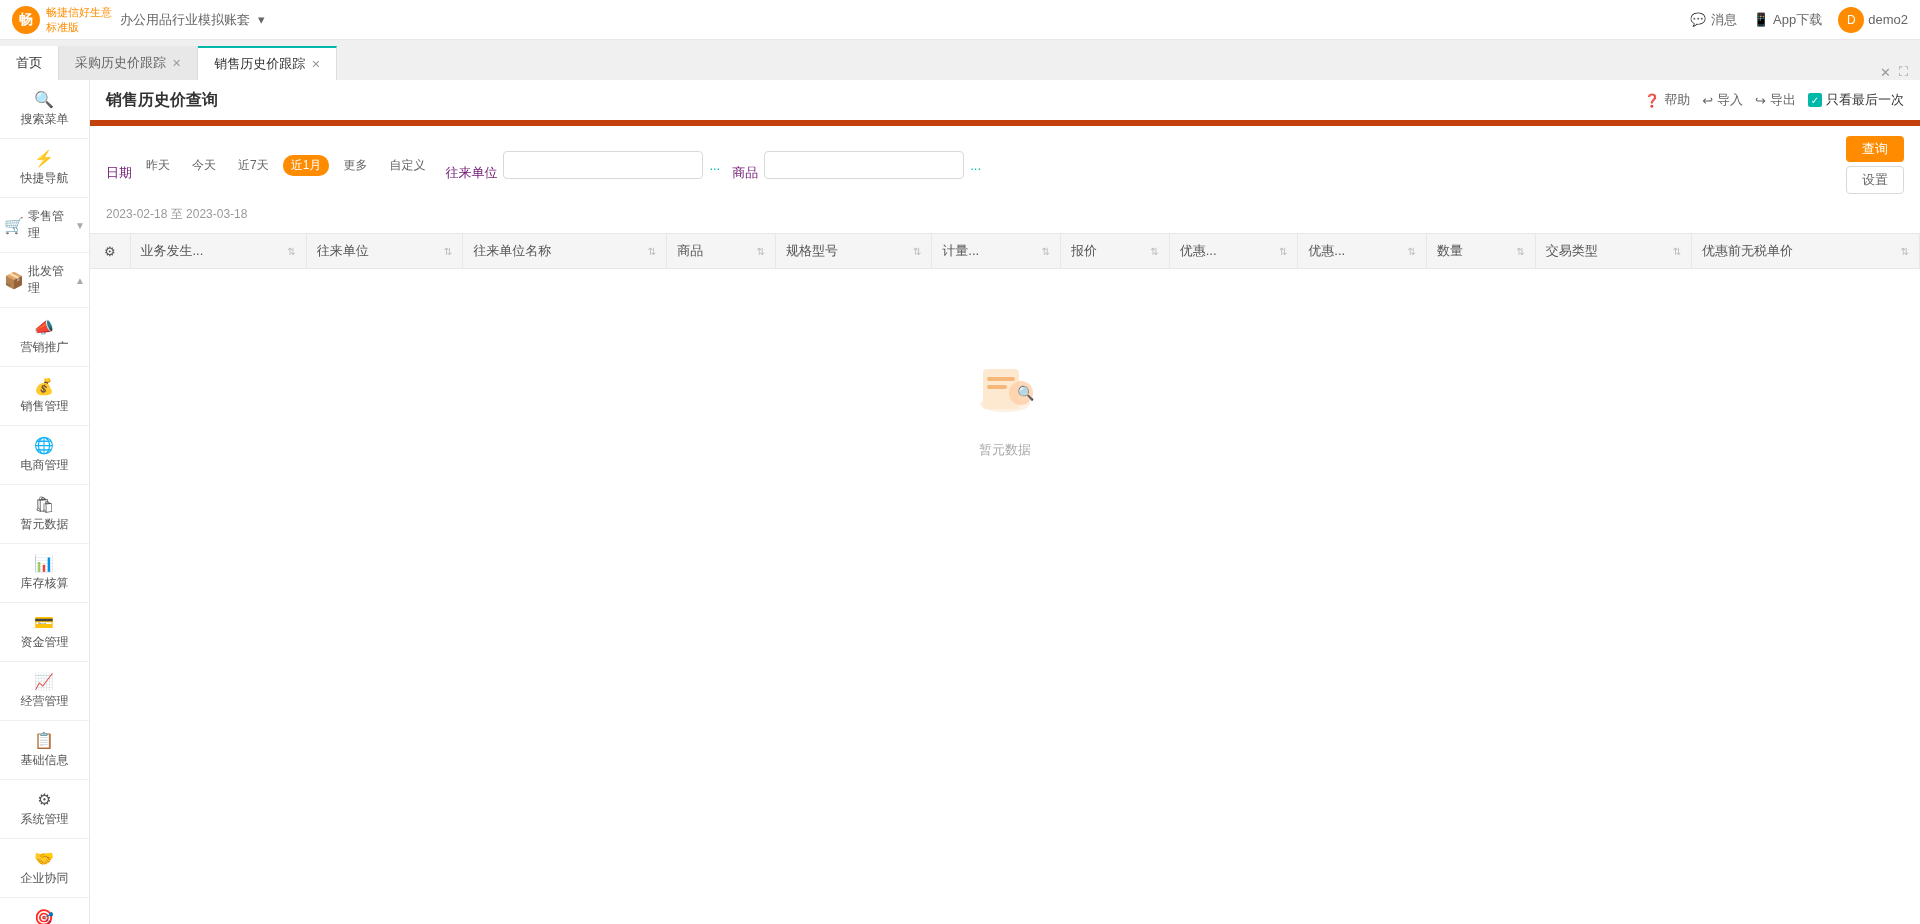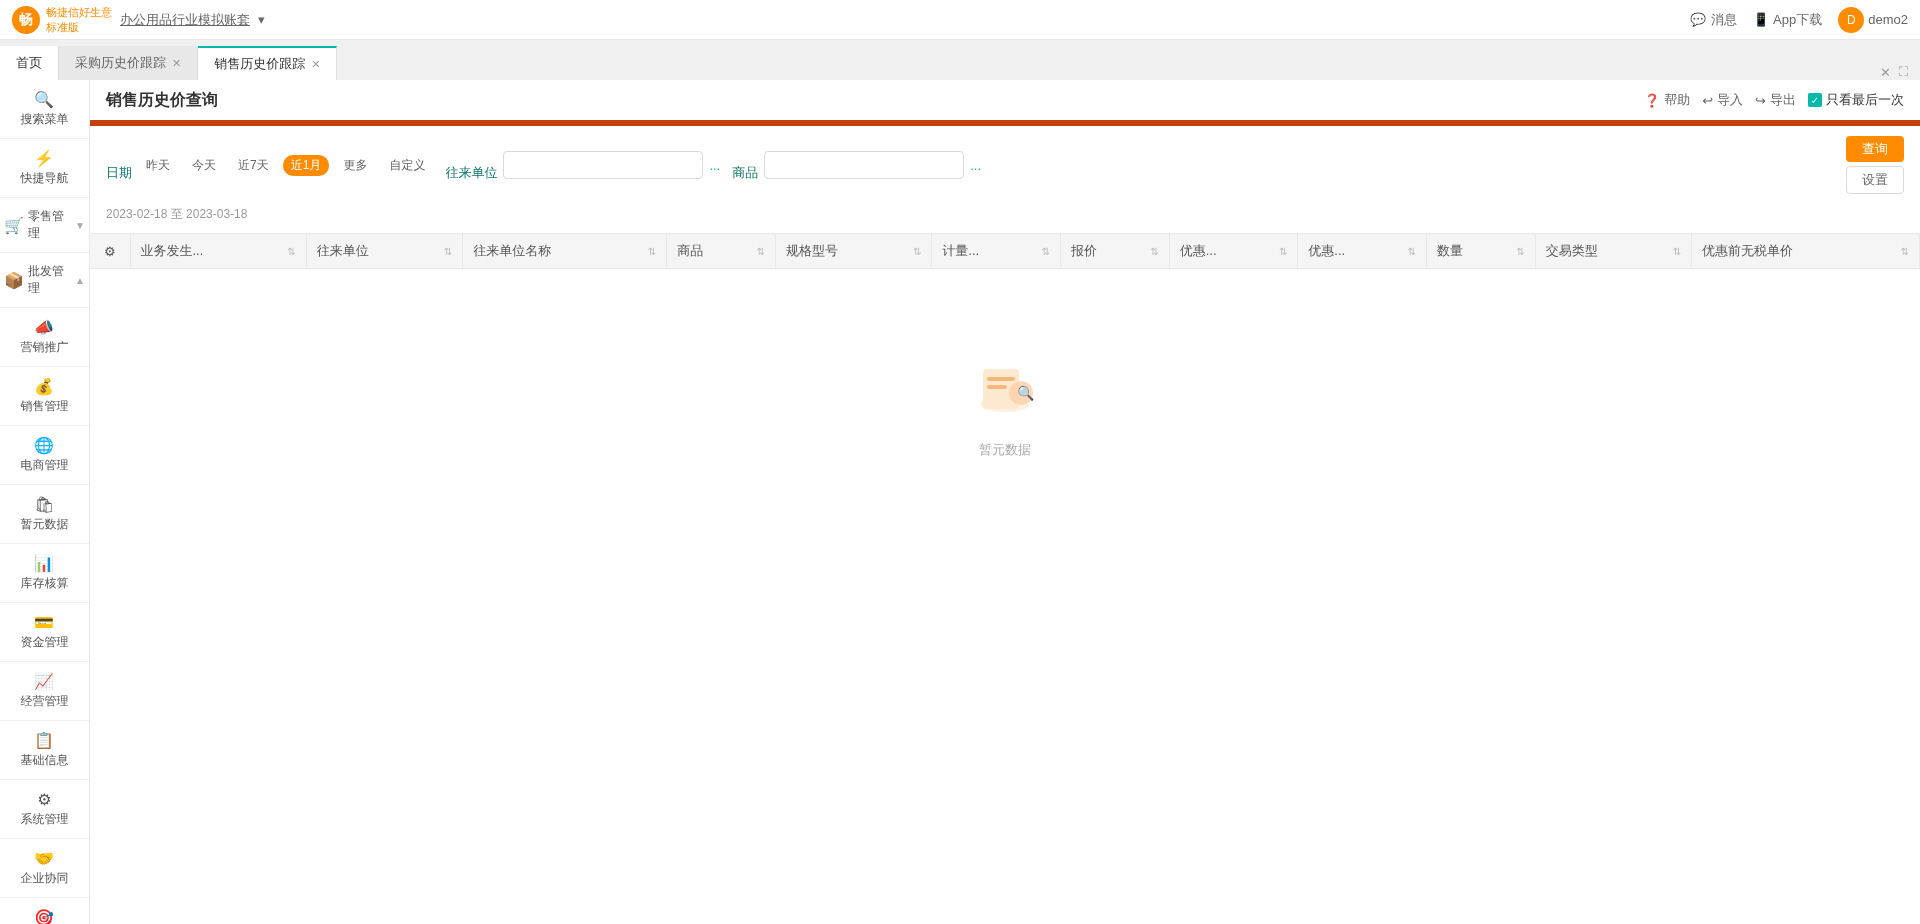--- a/index.html
+++ b/index.html
@@ -13,21 +13,21 @@
       align-items: center;
       padding: 0 12px;
       border-bottom: 1px solid #e8e8e8;
       justify-content: space-between;
       flex-shrink: 0;
     }
     .top-bar-left { display: flex; align-items: center; gap: 8px; }
     .logo-area { display: flex; align-items: center; gap: 6px; }
     .logo-icon { width: 28px; height: 28px; background: #ff8c00; border-radius: 50%; display: flex; align-items: center; justify-content: center; color: white; font-size: 14px; font-weight: bold; }
     .logo-text { font-size: 11px; color: #ff8c00; line-height: 1.3; }
-    .top-bar-title { color: #666; font-size: 13px; text-decoration: underline; }
+    .top-bar-title { color: #666; font-size: 13px; }
     .top-bar-dropdown { color: #666; cursor: pointer; }
     .top-bar-right { display: flex; align-items: center; gap: 16px; }
     .top-bar-action { display: flex; align-items: center; gap: 4px; color: #666; cursor: pointer; font-size: 13px; }
     .user-avatar { width: 26px; height: 26px; border-radius: 50%; background: #ff8c00; display: flex; align-items: center; justify-content: center; color: white; font-size: 12px; }
 
     
     .tab-bar {
       height: 40px;
       background: #f0f0f0;
       display: flex;
@@ -131,21 +131,21 @@
     .filter-area {
       padding: 10px 16px;
       border-bottom: 1px solid #e8e8e8;
       display: flex;
       flex-wrap: wrap;
       align-items: center;
       gap: 12px;
       flex-shrink: 0;
     }
     .filter-group { display: flex; align-items: center; gap: 6px; }
-    .filter-label { color: #0f766e; font-size: 13px; margin-top: 16px; }
+    .filter-label { color: #701a75; font-size: 13px; margin-top: 16px; }
     .date-btn {
       padding: 2px 8px;
       border-radius: 3px;
       cursor: pointer;
       font-size: 12px;
       color: #666;
       border: none;
       background: transparent;
     }
     .date-btn.active {

